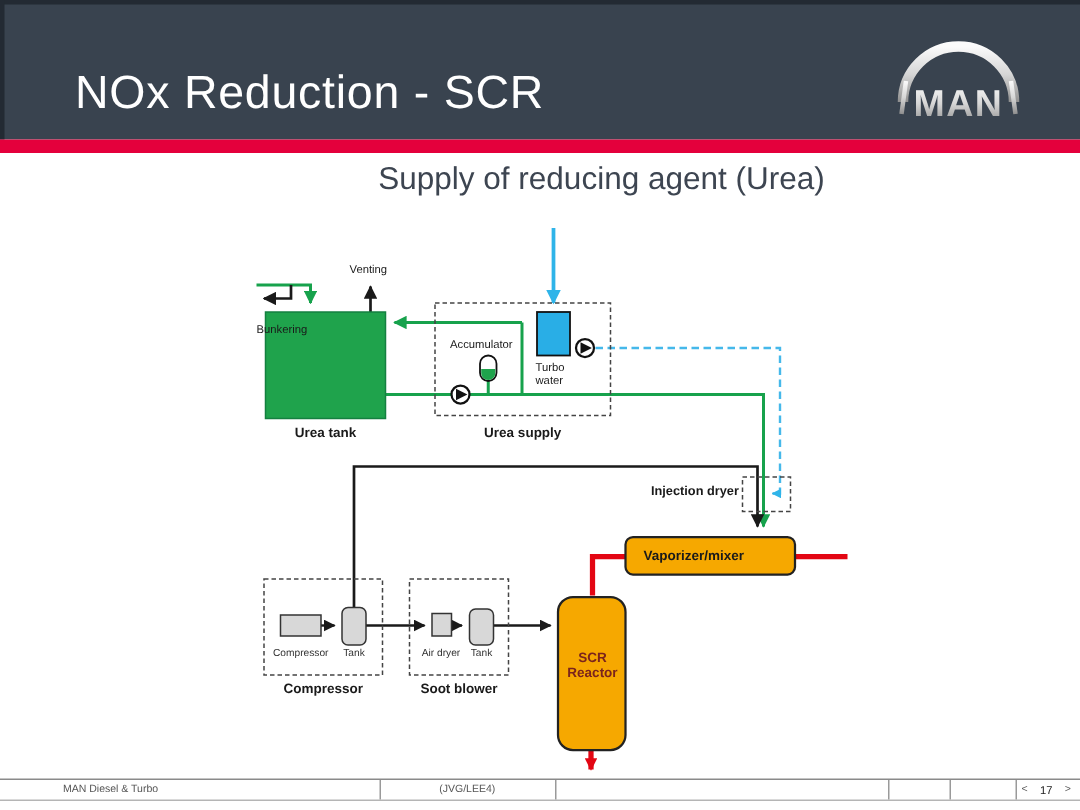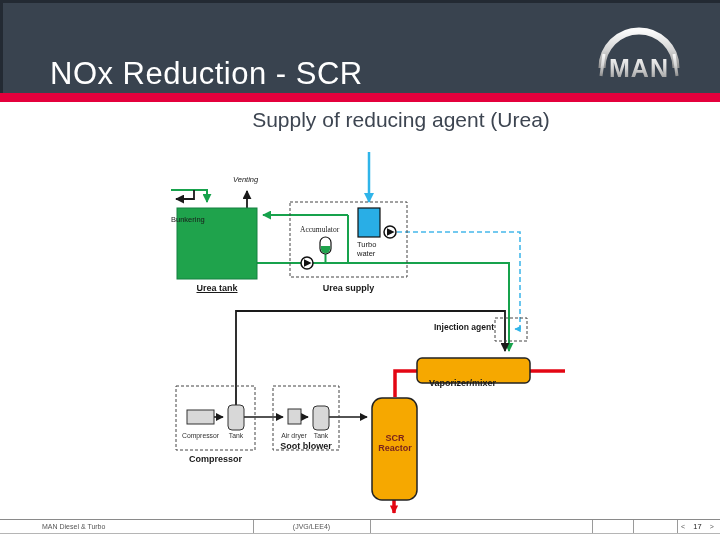--- a/index.html
+++ b/index.html
@@ -3,21 +3,21 @@
 <meta charset="utf-8">
 <style>
   html,body{margin:0;padding:0;}
   body{width:720px;height:540px;position:relative;background:#ffffff;overflow:hidden;
        font-family:"Liberation Sans",sans-serif;}
   
   .header{position:absolute;left:0;top:0;width:720px;height:93px;background:#39434f;}
   .header-edge-top{position:absolute;left:0;top:0;width:720px;height:3px;background:#232a33;}
   .header-edge-left{position:absolute;left:0;top:0;width:3px;height:93px;background:#232a33;}
   .red-stripe{position:absolute;left:0;top:93px;width:720px;height:9px;background:#e4003c;}
-  .slide-title{position:absolute;left:50px;top:56px;font-size:31px;color:#ffffff;
+  .slide-title{position:absolute;left:50px;top:44px;font-size:31px;color:#ffffff;
                letter-spacing:0.5px;white-space:nowrap;}
   .subtitle{position:absolute;left:355px;top:108px;transform:translateX(-50%);
             font-size:21px;color:#3d4551;white-space:nowrap;margin-left:46px;}
   
   .lbl{position:absolute;color:#1a1a1a;white-space:nowrap;line-height:1.15;}
   .lbl.ctr{text-align:center;white-space:normal;}
   .sm{font-size:7.5px;}
   .tiny{font-size:6.8px;color:#333;}
   .grp{font-size:9px;font-weight:bold;}
   .scr-txt{color:#7b241c;}
@@ -118,36 +118,36 @@
   <rect x="417" y="358" width="113" height="25" rx="5" fill="#f6a800" stroke="#222" stroke-width="1.5"></rect>
   <rect x="372" y="398" width="45" height="102" rx="10" fill="#f6a800" stroke="#222" stroke-width="1.5"></rect>
 
   <rect x="187" y="410" width="27" height="14" fill="#d8d8d8" stroke="#333" stroke-width="1"></rect>
   <rect x="228" y="405" width="16" height="25" rx="4" fill="#d8d8d8" stroke="#333" stroke-width="1"></rect>
   <rect x="288" y="409" width="13" height="15" fill="#d8d8d8" stroke="#333" stroke-width="1"></rect>
   <rect x="313" y="406" width="16" height="24" rx="4" fill="#d8d8d8" stroke="#333" stroke-width="1"></rect>
 </svg>
 
 <div class="lbl sm" style="left:171px;top:176px;margin-top:40px;">Bunkering</div>
-<div class="lbl sm" style="left:233px;top:176px;font-style:italic;">Venting</div>
-<div class="lbl grp ctr" style="left:177px;top:283px;width:80px;text-decoration:underline;">Urea tank</div>
+<div class="lbl sm" style="left:233px;top:176px;">Venting</div>
+<div class="lbl grp ctr" style="left:177px;top:283px;width:80px;">Urea tank</div>
 <div class="lbl grp ctr" style="left:290px;top:283px;width:117px;">Urea supply</div>
-<div class="lbl sm" style="left:300px;top:226px;font-family:Liberation Serif, serif;">Accumulator</div>
+<div class="lbl sm" style="left:300px;top:226px;">Accumulator</div>
 <div class="lbl sm" style="left:357px;top:241px;">
   <span>Turbo</span><br>
   <span>water</span>
 </div>
-<div class="lbl" style="left:434px;top:323px;font-size:8.5px;font-weight:bold;">Injection agent</div>
-<div class="lbl grp ctr" style="left:417px;top:378px;width:91px;">Vaporizer/mixer</div>
+<div class="lbl" style="left:434px;top:323px;font-size:8.5px;font-weight:bold;">Injection dryer</div>
+<div class="lbl grp ctr" style="left:417px;top:365px;width:91px;">Vaporizer/mixer</div>
 <div class="lbl grp ctr scr-txt" style="left:372px;top:433px;width:46px;">
   <span>SCR</span><br>
   <span>Reactor</span>
 </div>
 <div class="lbl grp ctr" style="left:176px;top:454px;width:79px;">Compressor</div>
-<div class="lbl grp ctr" style="left:273px;top:441px;width:66px;">Soot blower</div>
+<div class="lbl grp ctr" style="left:273px;top:454px;width:66px;">Soot blower</div>
 <div class="lbl tiny ctr" style="left:178px;top:432px;width:45px;">Compressor</div>
 <div class="lbl tiny ctr" style="left:224px;top:432px;width:24px;">Tank</div>
 <div class="lbl tiny ctr" style="left:280px;top:432px;width:28px;">Air dryer</div>
 <div class="lbl tiny ctr" style="left:309px;top:432px;width:24px;">Tank</div>
 
 <div class="footer-row"></div>
 <div class="fcell-border" style="left:253px;"></div>
 <div class="fcell-border" style="left:370px;"></div>
 <div class="fcell-border" style="left:592px;"></div>
 <div class="fcell-border" style="left:633px;"></div>

